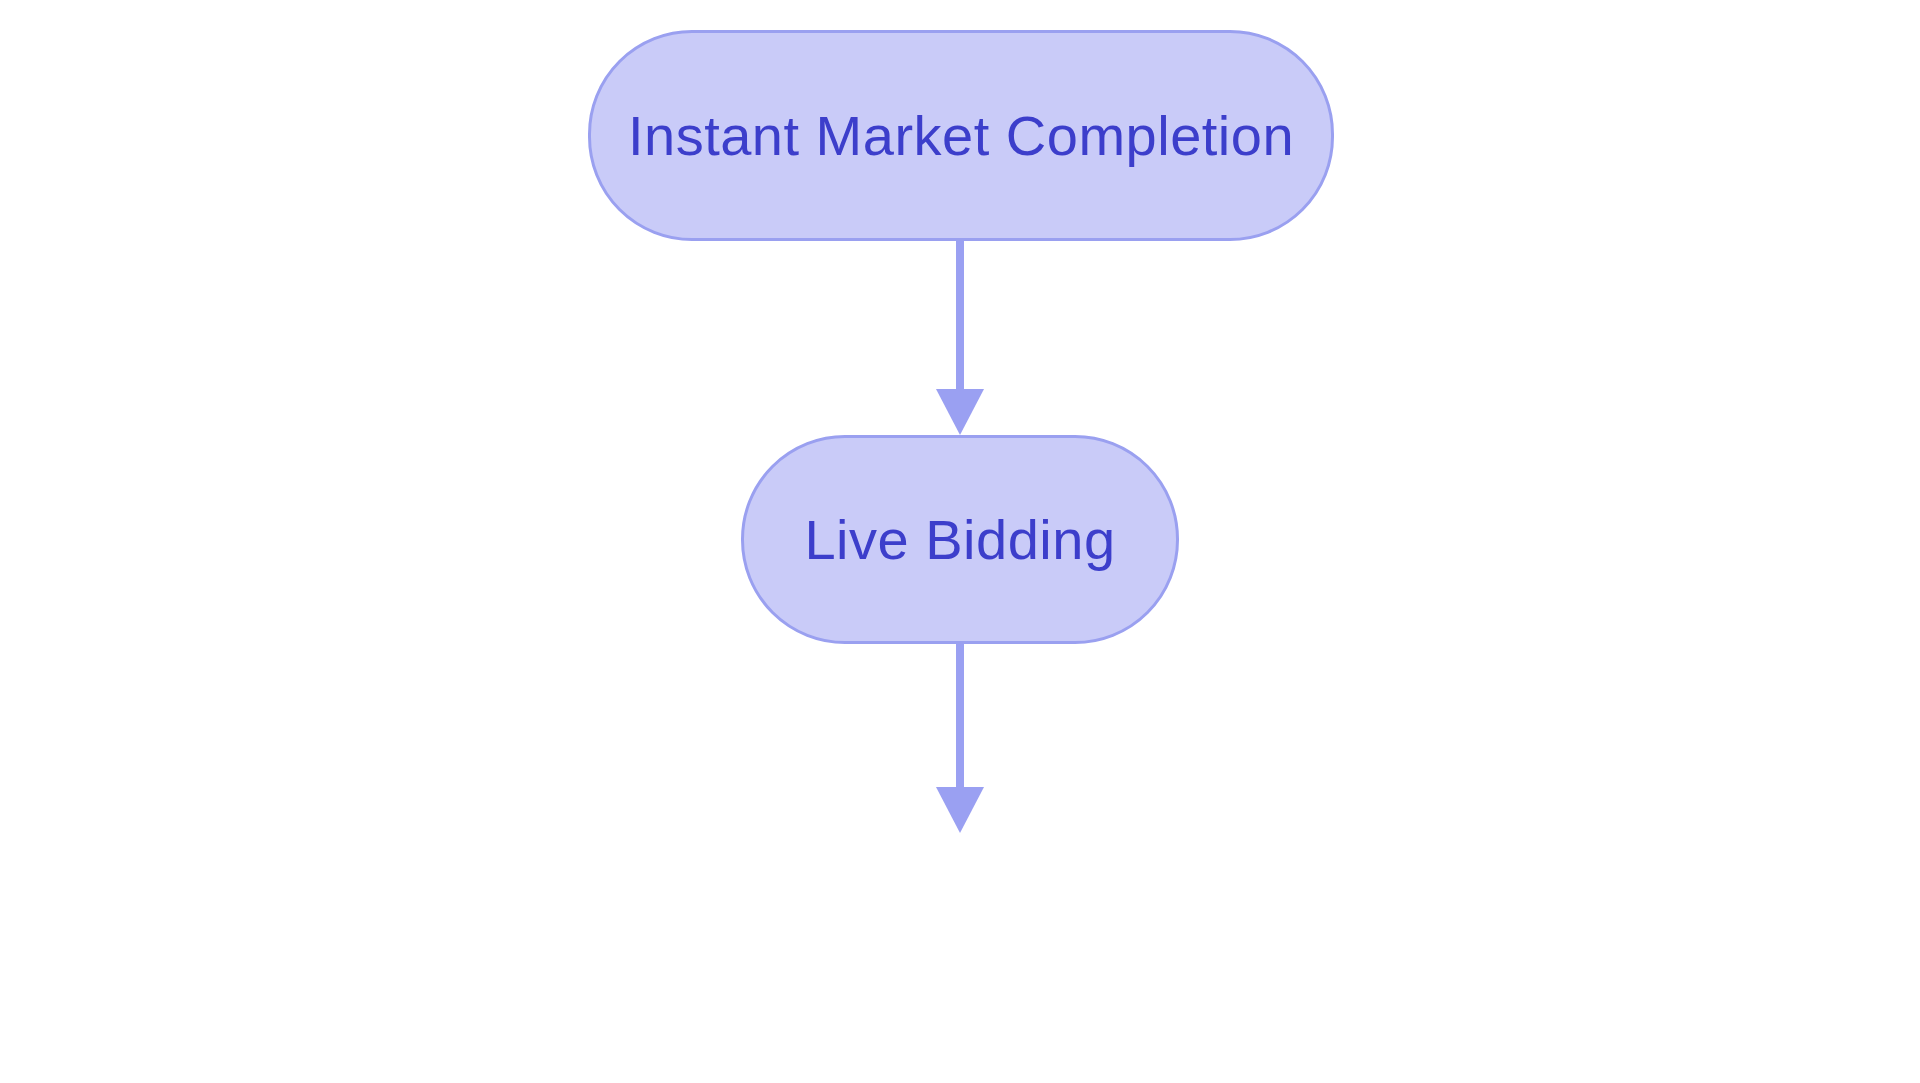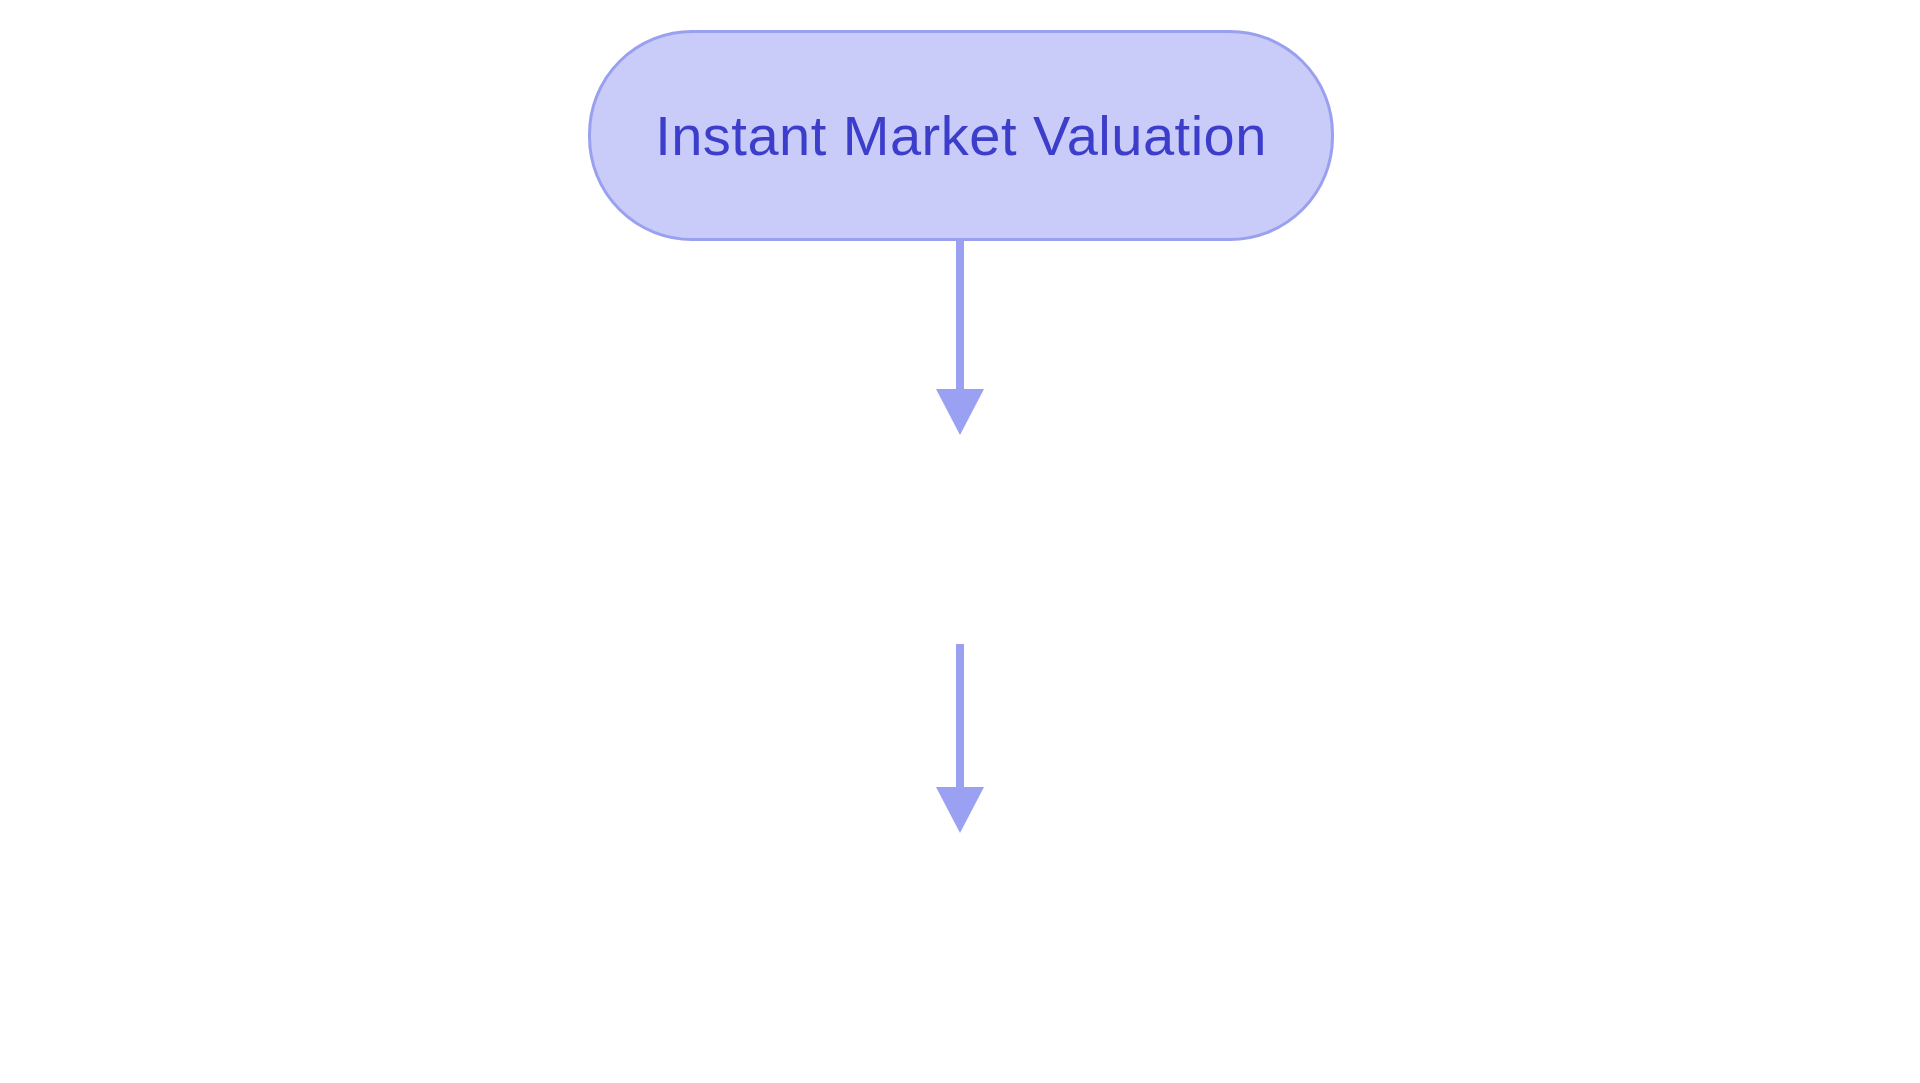--- a/index.html
+++ b/index.html
@@ -55,24 +55,27 @@
   #arrow-1-head{left:936px;top:389px;}
   #arrow-2-line{left:956px;top:644px;height:146px;}
   #arrow-2-head{left:936px;top:787px;}
 </style>
 </head>
 <body>
 
 <div class="canvas">
 
   <div id="node-1" class="flow-node">
-    <span>Instant Market Valuation</span>
+    <span>Instant Market Completion</span>
   </div>
 
   <div id="arrow-1-line" class="arrow-line"></div>
   <div id="arrow-1-head" class="arrow-head"></div>
 
+  <div id="node-2" class="flow-node">
+    <span>Live Bidding</span>
+  </div>
 
   <div id="arrow-2-line" class="arrow-line"></div>
   <div id="arrow-2-head" class="arrow-head"></div>
 
 
 </div>
 
 </body></html>

